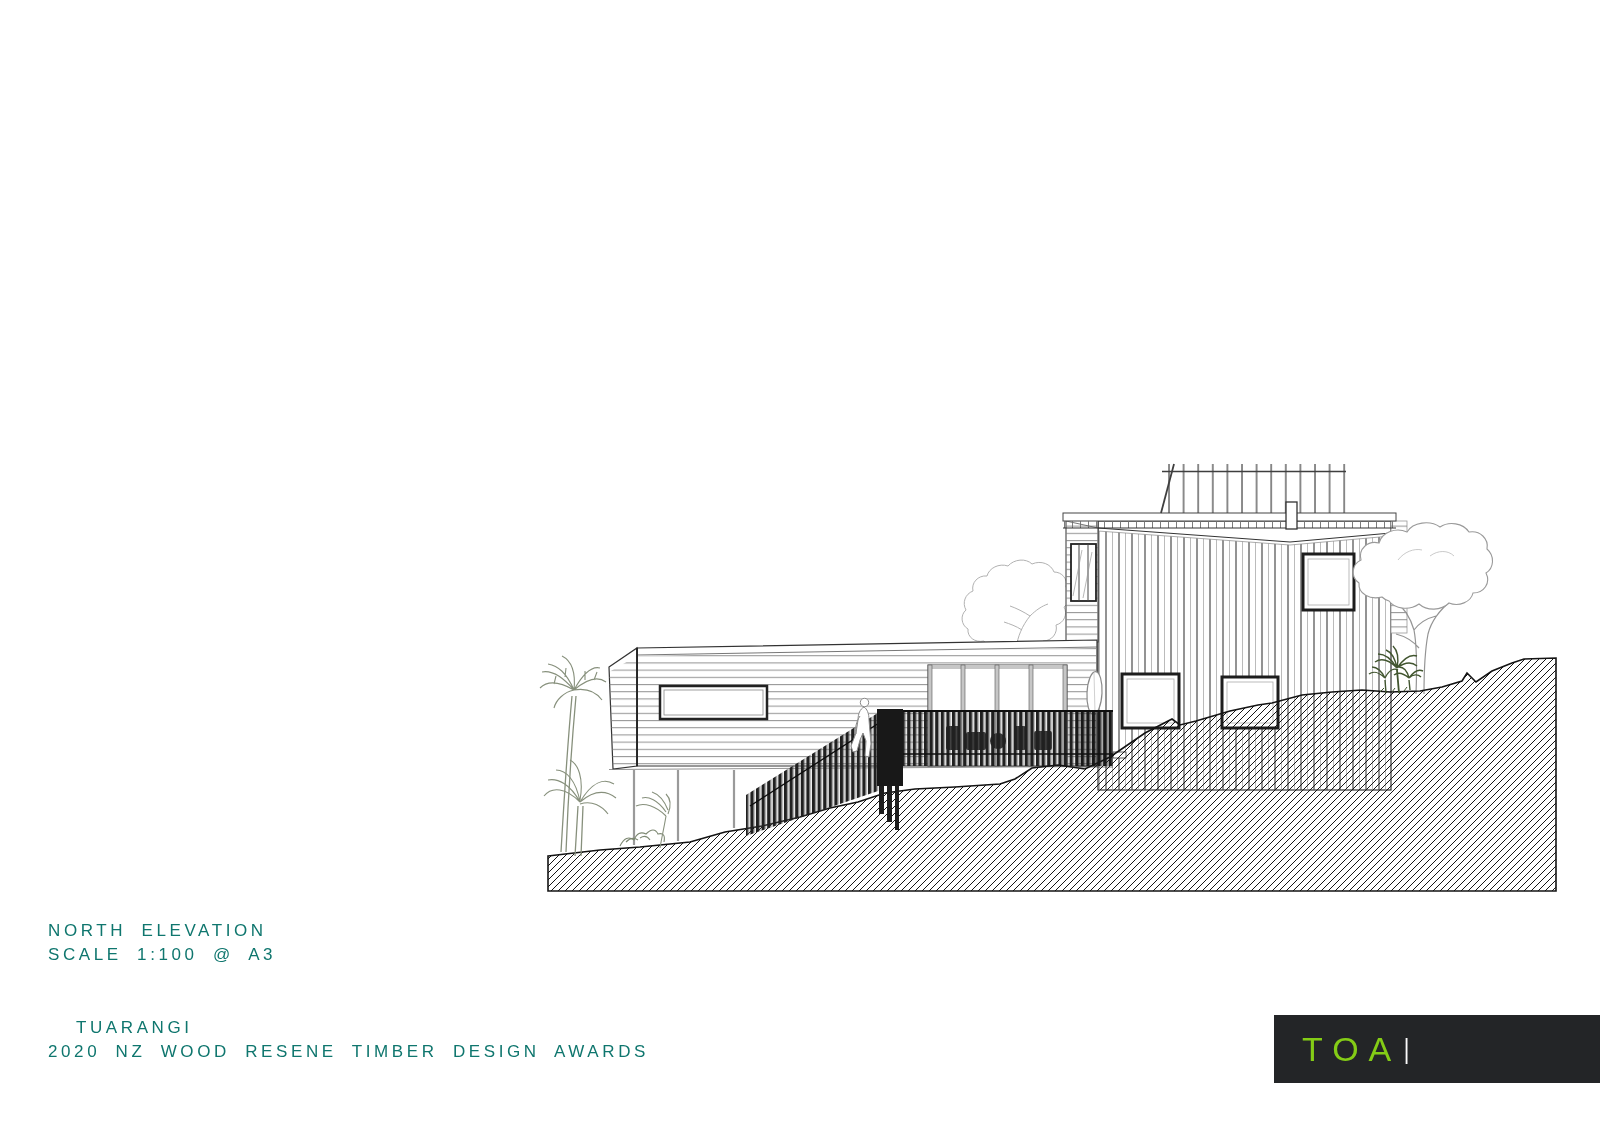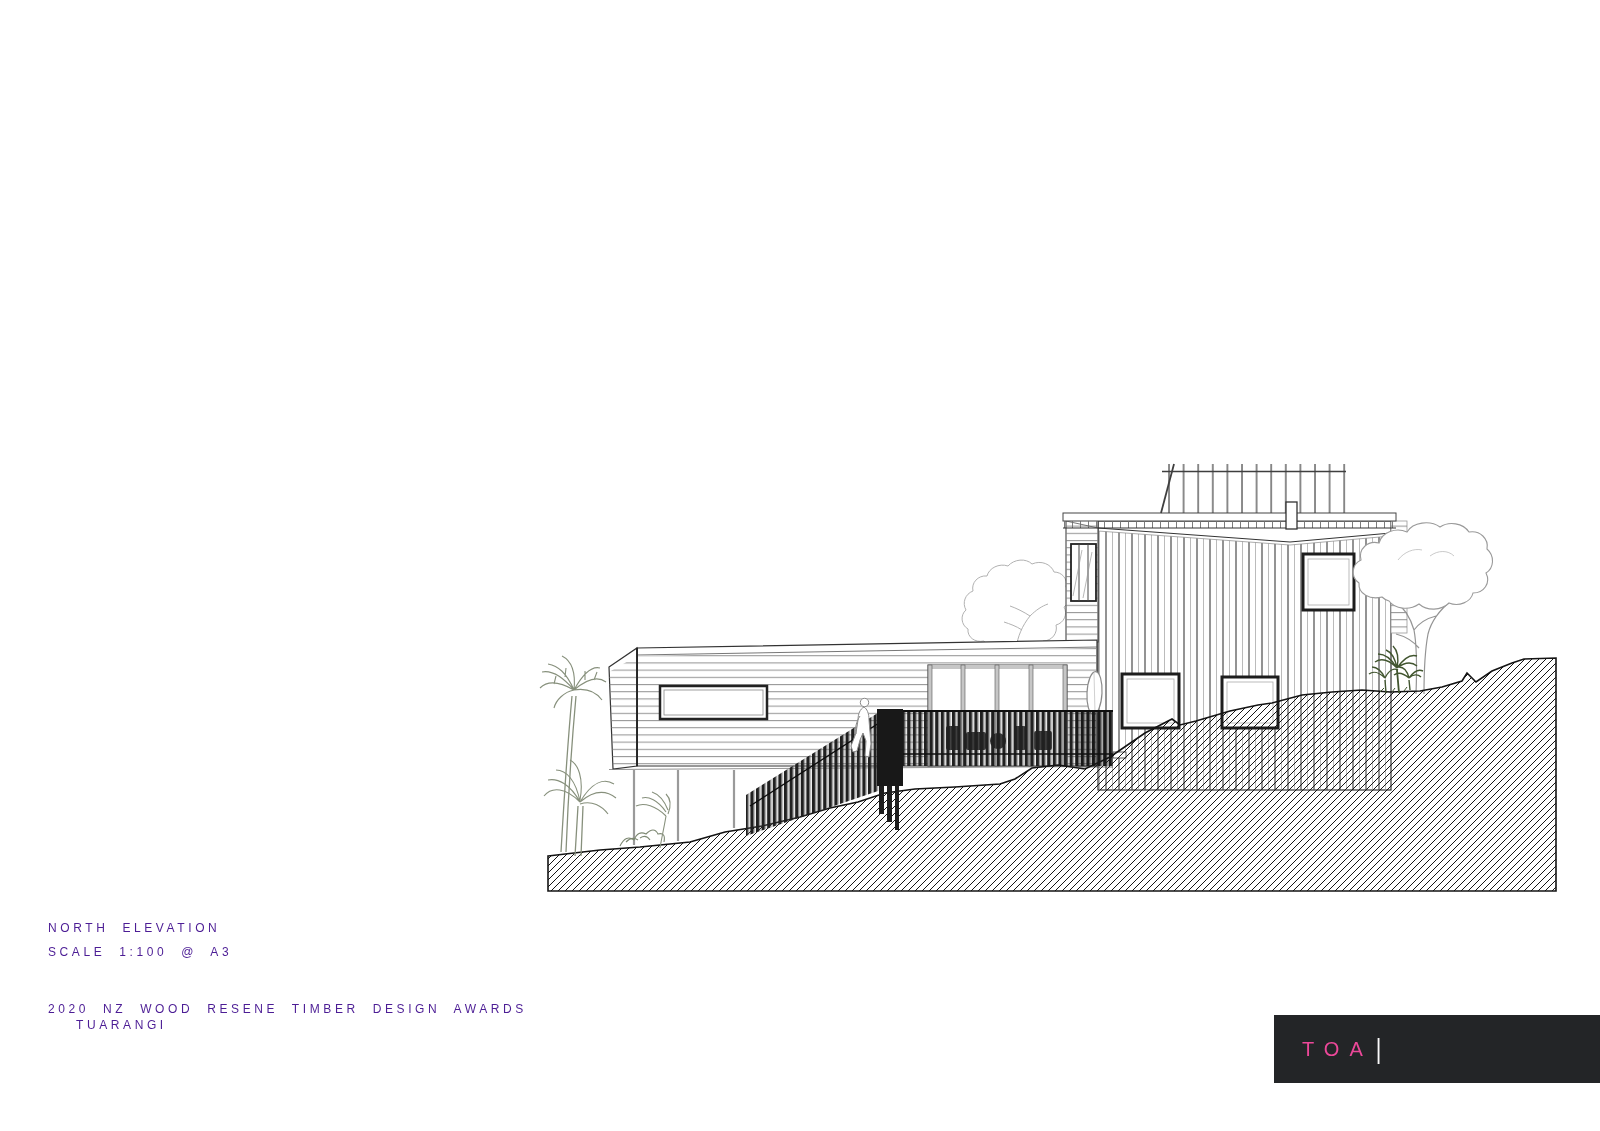--- a/index.html
+++ b/index.html
@@ -1,26 +1,26 @@
 <!DOCTYPE html>
 <html><head>
 <meta charset="utf-8">
 <style>
   html,body{margin:0;padding:0;background:#ffffff;}
   body{width:1600px;height:1131px;position:relative;overflow:hidden;
        font-family:"Liberation Sans", sans-serif;}
   .sheet{position:absolute;inset:0;background:#fff;}
   svg.drawing{position:absolute;left:0;top:0;}
-  .tb-line{position:absolute;left:48px;color:#4c1d95;font-size:12px;
+  .tb-line{position:absolute;left:48px;color:#0f766e;font-size:17px;
            letter-spacing:3.6px;word-spacing:7px;white-space:nowrap;font-weight:400;}
-  #tb1{top:921px;} #tb2{top:945px;} #tb3{top:1018px;margin-left:28px;} #tb4{top:1002px;text-align:center;}
+  #tb1{top:921px;} #tb2{top:945px;} #tb3{top:1018px;margin-left:28px;} #tb4{top:1042px;text-align:center;}
   .logo-box{position:absolute;left:1274px;top:1015px;width:326px;height:68px;
             background:#232527;display:flex;align-items:center;padding-left:28px;
             box-sizing:border-box;}
-  .logo-text{color:#ec4899;font-size:20px;letter-spacing:10px;font-weight:400;}
+  .logo-text{color:#84cc16;font-size:34px;letter-spacing:10px;font-weight:400;}
   .logo-divider{color:#fafafa;font-size:27px;font-weight:400;margin-left:2px;
                 transform:scaleX(.8);display:inline-block;}
 </style>
 </head>
 <body>
 
 <div class="sheet">
 
 <svg class="drawing" width="1600" height="1131" viewBox="0 0 1600 1131">
   <defs>

